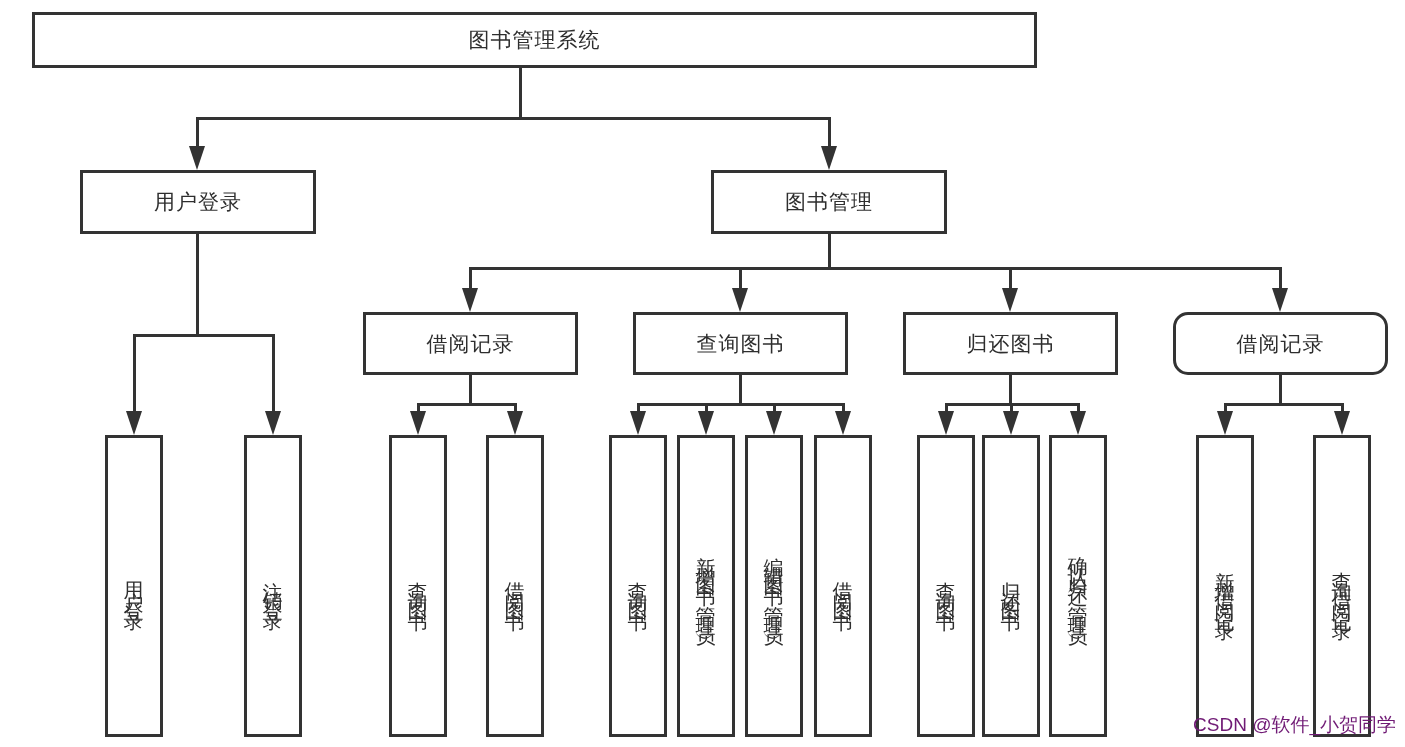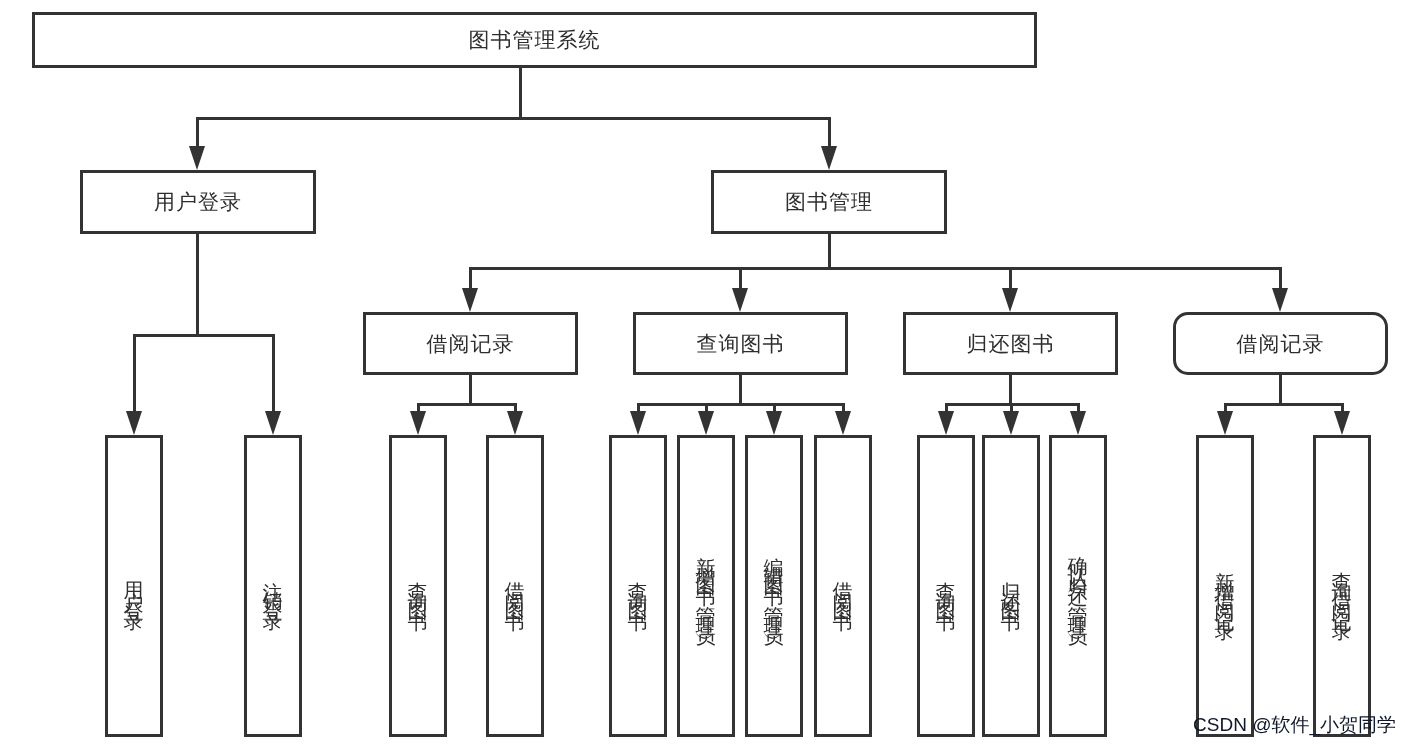--- a/index.html
+++ b/index.html
@@ -44,21 +44,21 @@
     border-top: 24px solid #333333;
     z-index: 1;
   }
   .watermark {
     position: absolute;
     left: 1130px;
     top: 712px;
     width: 266px;
     text-align: right;
     font-size: 19px;
-    color: #0f172a;
+    color: #701a75;
     z-index: 3;
     white-space: nowrap;
   }
 </style>
 </head>
 <body>
 
 <div class="canvas">
 
   <div class="vl" style="left:519px; top:68px;  height:52px;"></div>

